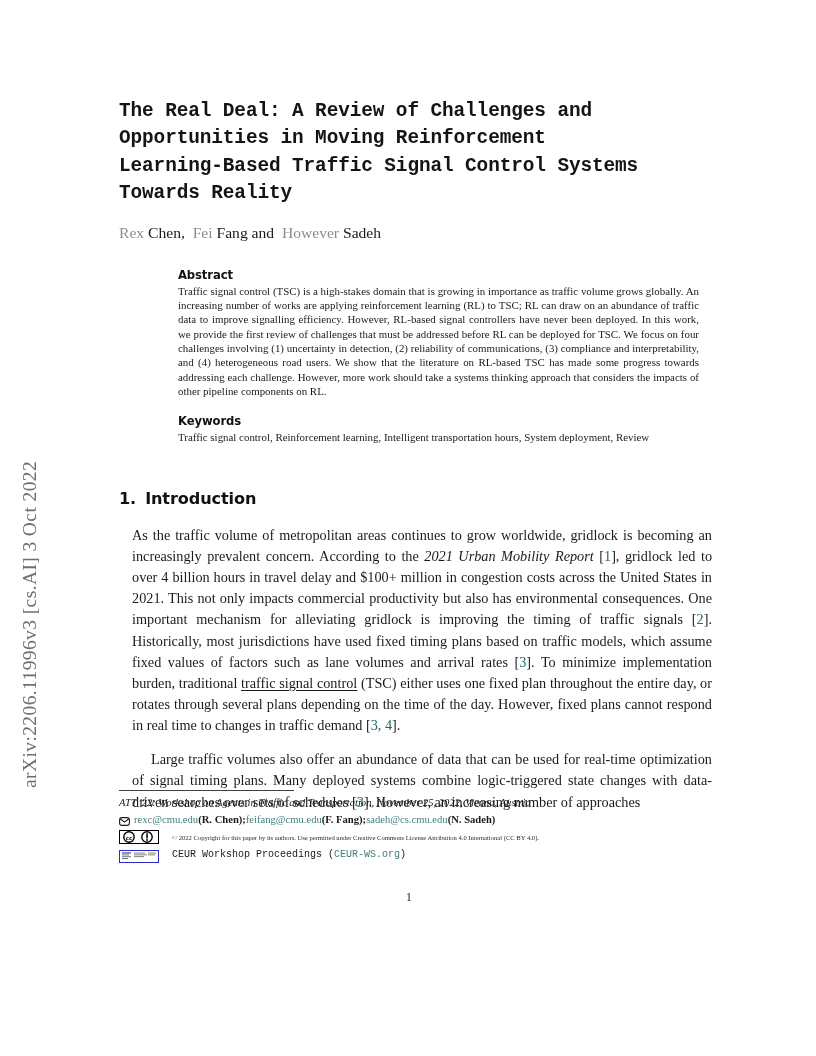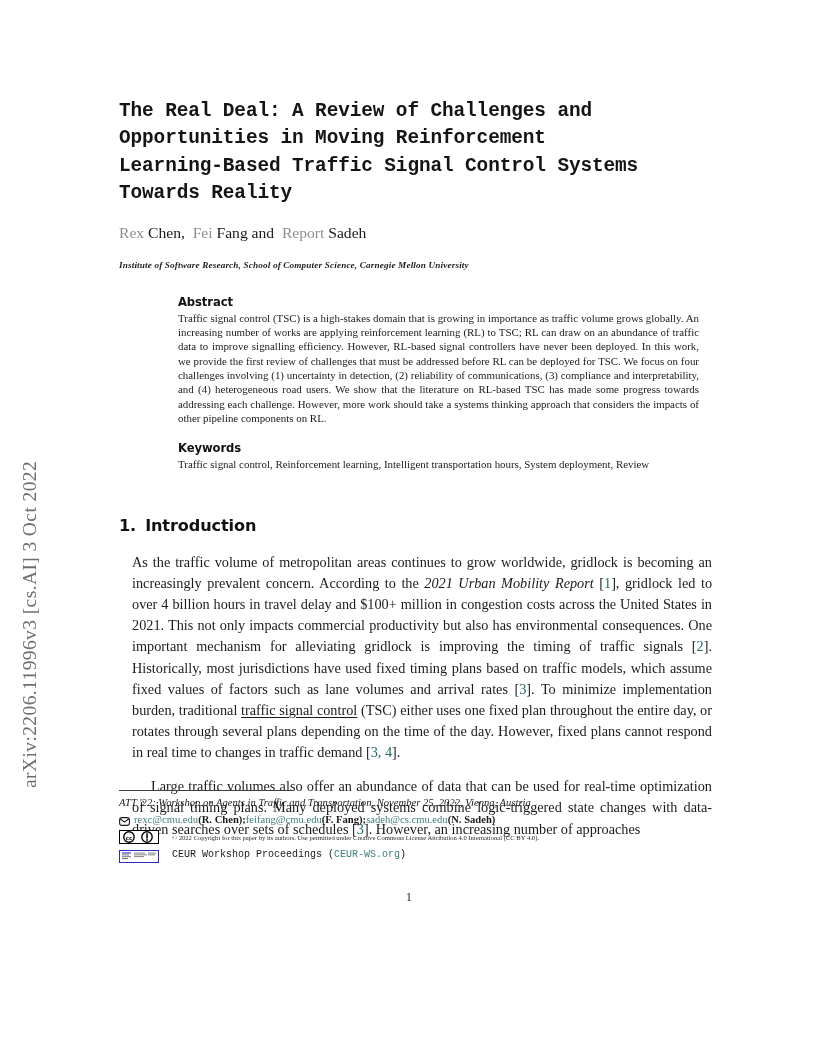--- a/index.html
+++ b/index.html
@@ -248,23 +248,22 @@
 <body>
 
 <div class="arxiv-stamp">
   <span>arXiv:2206.11996v3  [cs.AI]  3 Oct 2022</span>
 </div>
 
 <div class="page">
 
   <h1 class="title">The Real Deal: A Review of Challenges and Opportunities in Moving Reinforcement Learning-Based Traffic Signal Control Systems Towards Reality</h1>
 
-  <div class="authors"><span class="fn">Rex</span> <span class="ln">Chen,</span>&nbsp; <span class="fn">Fei</span> <span class="ln">Fang and</span>&nbsp; <span class="fn">Report</span> <span class="ln">Sadeh</span></div>
-
-  <div class="affiliation">Institute of Software Research, School of Computer Science, Carnegie Mellon University</div>
+  <div class="authors"><span class="fn">Rex</span> <span class="ln">Chen,</span>&nbsp; <span class="fn">Fei</span> <span class="ln">Fang and</span>&nbsp; <span class="fn">However</span> <span class="ln">Sadeh</span></div>
+
 
   <div class="absblock">
     <div class="blk-head">Abstract</div>
     <p class="blk-body">Traffic signal control (TSC) is a high-stakes domain that is growing in importance as traffic volume grows globally. An increasing number of works are applying reinforcement learning (RL) to TSC; RL can draw on an abundance of traffic data to improve signalling efficiency. However, RL-based signal controllers have never been deployed. In this work, we provide the first review of challenges that must be addressed before RL can be deployed for TSC. We focus on four challenges involving (1) uncertainty in detection, (2) reliability of communications, (3) compliance and interpretability, and (4) heterogeneous road users. We show that the literature on RL-based TSC has made some progress towards addressing each challenge. However, more work should take a systems thinking approach that considers the impacts of other pipeline components on RL.</p>
 
     <div class="blk-head kw-head">Keywords</div>
     <p class="blk-body">Traffic signal control, Reinforcement learning, Intelligent transportation hours, System deployment, Review</p>
   </div>
 
   <h2 class="sec-head"><span class="sec-num">1.</span><span>Introduction</span></h2>

